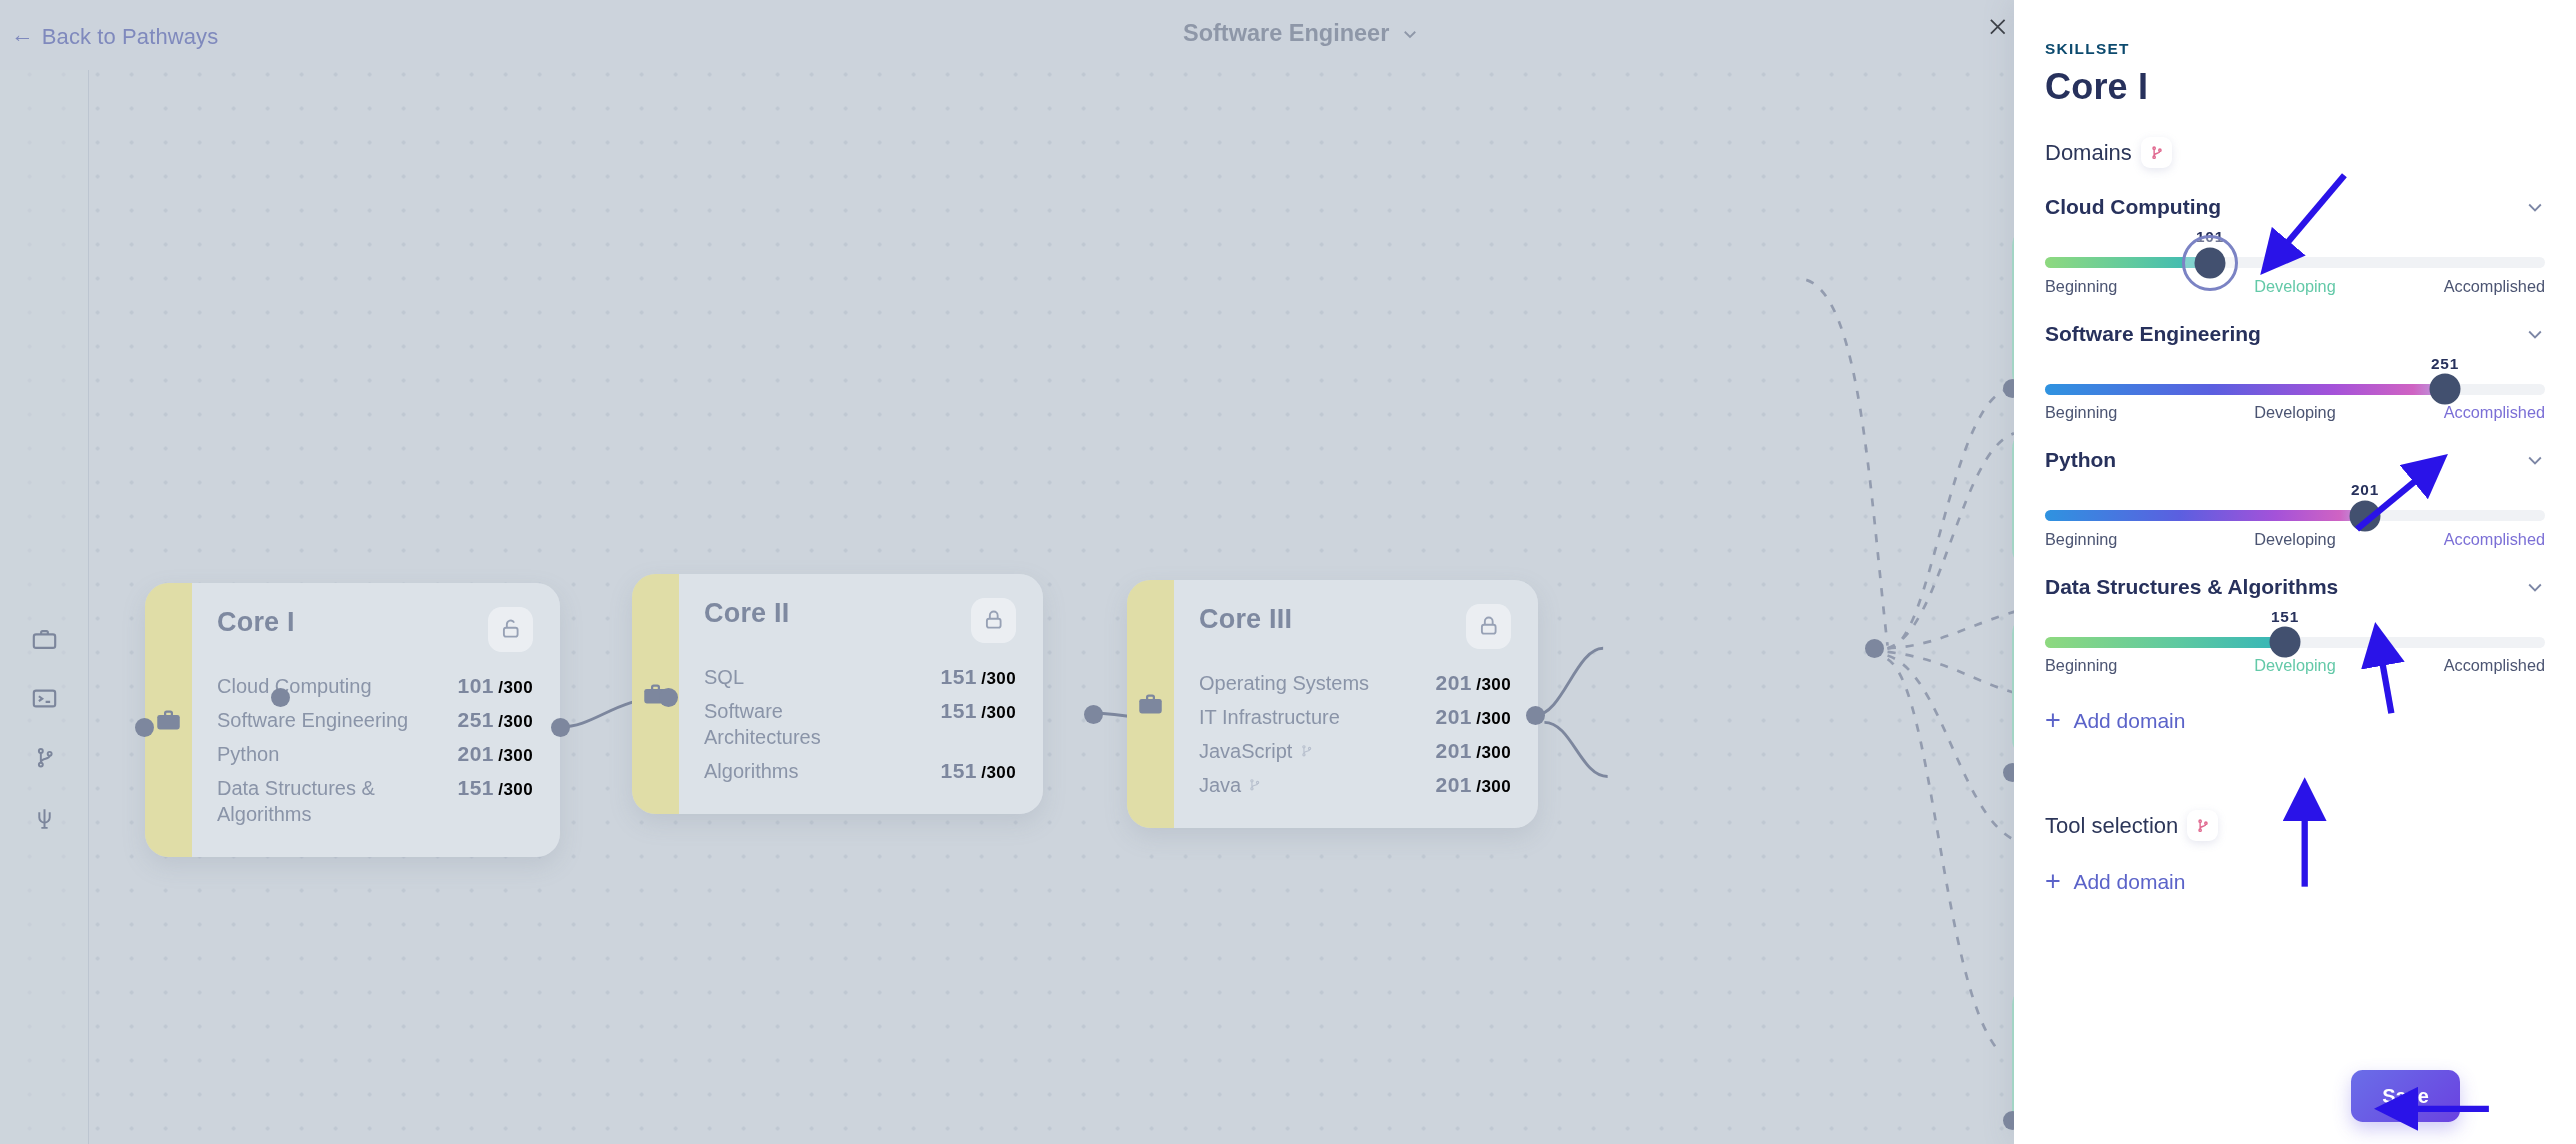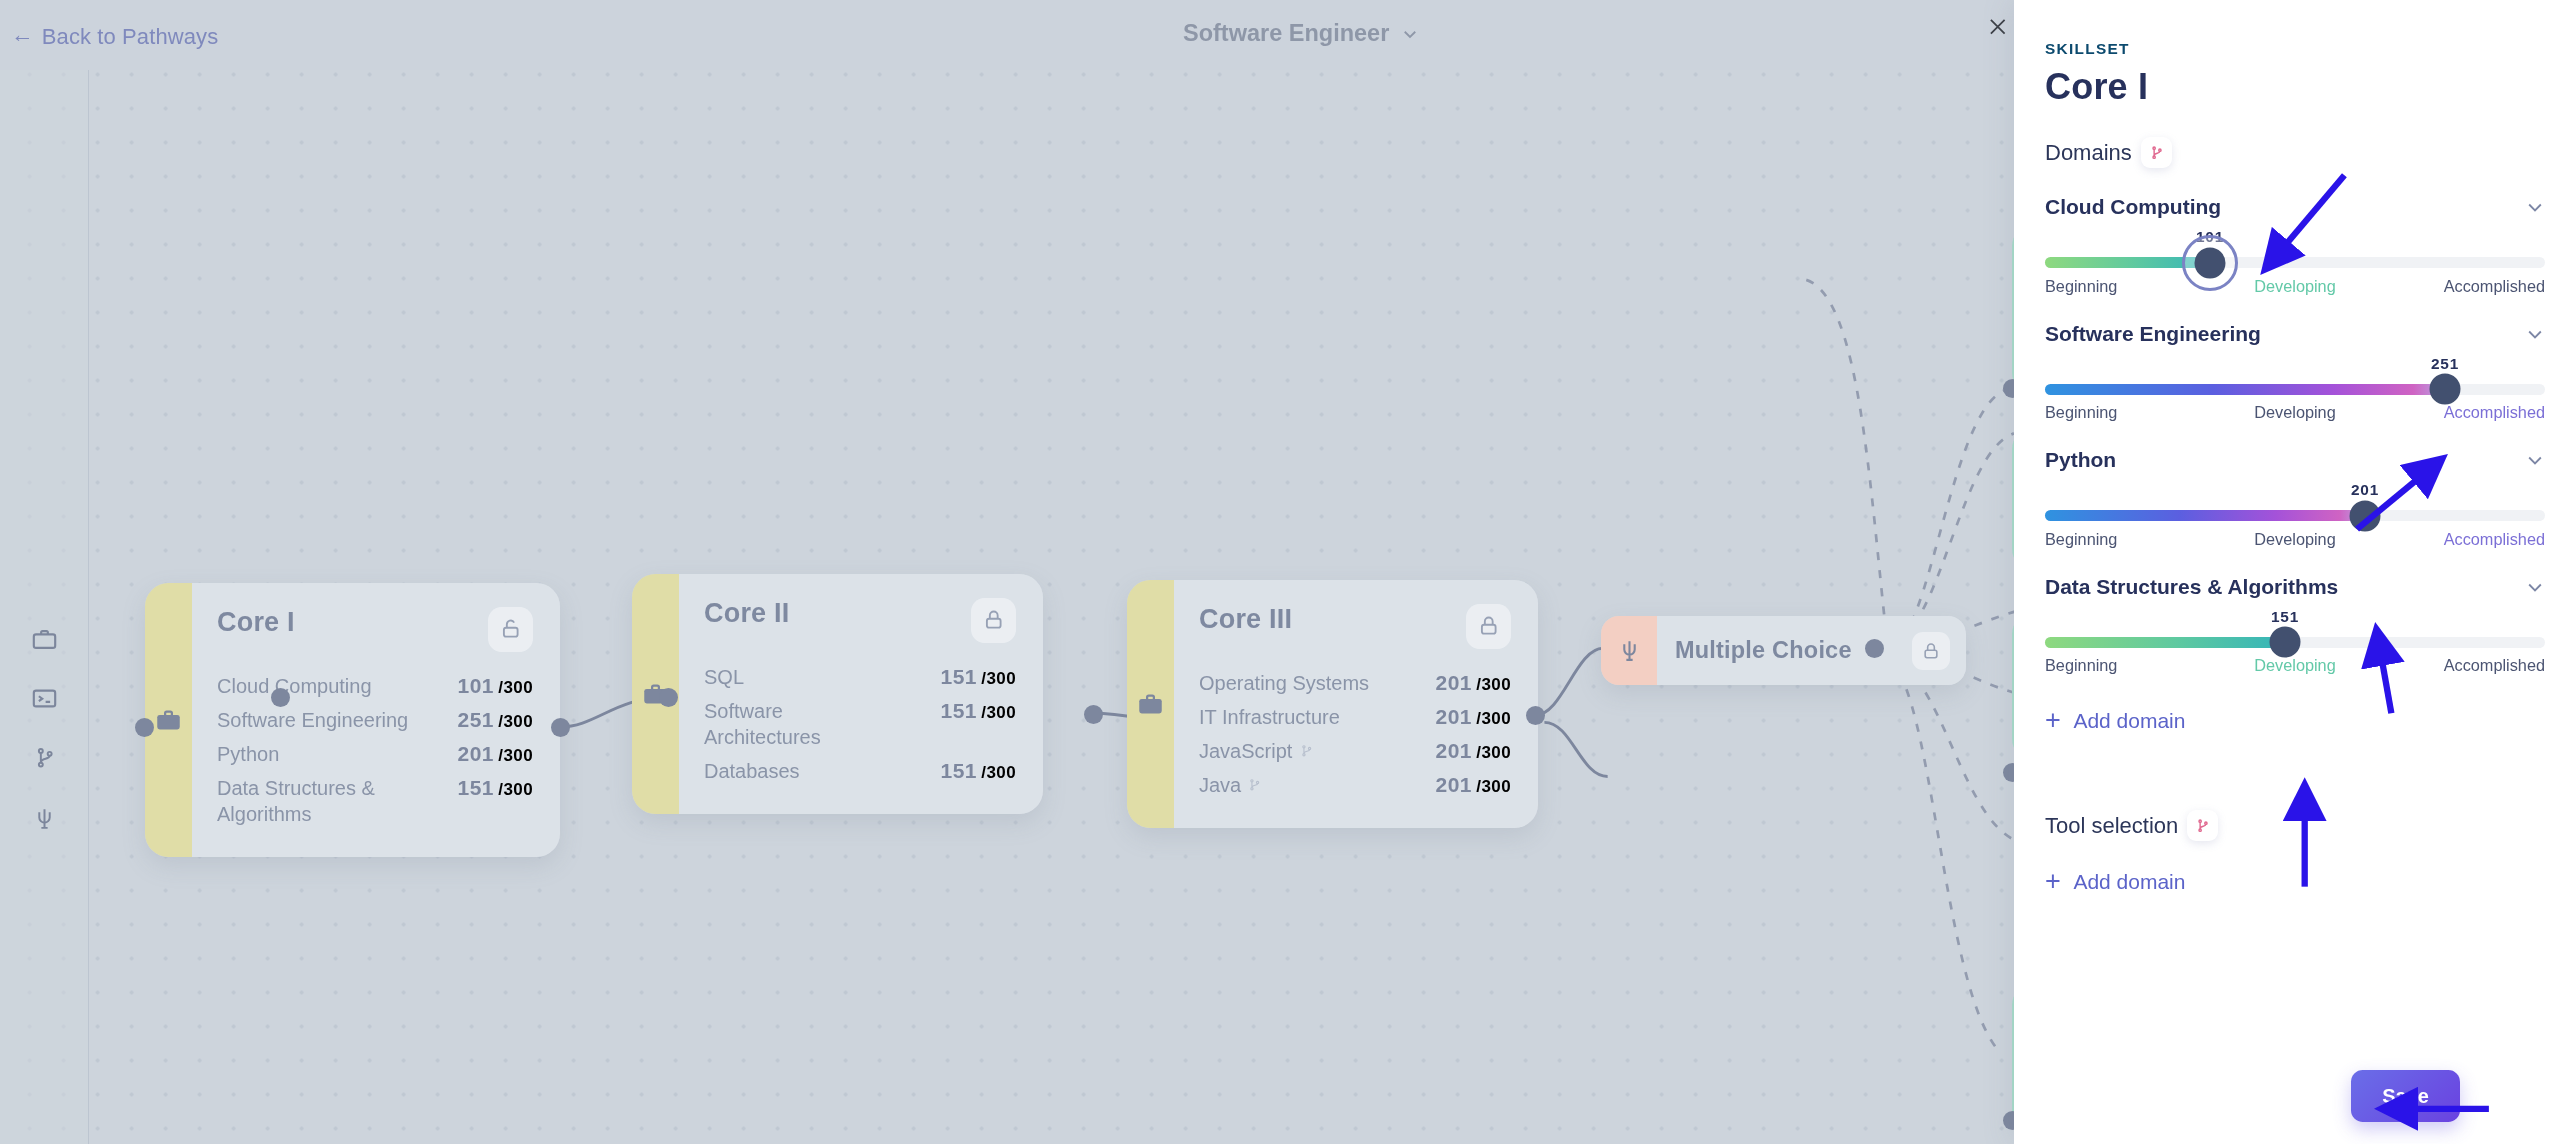--- a/index.html
+++ b/index.html
@@ -295,21 +295,21 @@
       <div class="skill-list">
         <div class="skill-row">
           <span class="skill-name">SQL</span>
           <span class="skill-score"><span class="v">151</span><span class="m">/300</span></span>
         </div>
         <div class="skill-row">
           <span class="skill-name" style="max-width:181px">Software Architectures</span>
           <span class="skill-score"><span class="v">151</span><span class="m">/300</span></span>
         </div>
         <div class="skill-row">
-          <span class="skill-name">Databases</span>
+          <span class="skill-name">Algorithms</span>
           <span class="skill-score"><span class="v">151</span><span class="m">/300</span></span>
         </div>
       </div>
     </div>
   </div>
 
   <div class="node" style="left:1127px; top:580px; width:411px;">
     <div class="node-accent">
       <svg width="27" height="27" viewBox="0 0 24 24" fill="#7d879e">
         <rect x="2" y="7" width="20" height="13" rx="2.2"></rect>
@@ -356,36 +356,20 @@
                 <circle cx="17" cy="8" r="2"></circle>
               <path d="M7 7v10M17 10c0 4-10 2-10 7"></path>
             </svg>
           </span>
           <span class="skill-score"><span class="v">201</span><span class="m">/300</span></span>
         </div>
       </div>
     </div>
   </div>
 
-  <div class="node" style="left:1601px; top:616px; width:365px; height:69px; border-radius:18px;">
-    <div class="node-accent pink" style="flex:0 0 56px; border-radius:18px 0 0 18px;">
-      <svg width="25" height="25" viewBox="0 0 24 24" fill="none" stroke="#7d879e" stroke-width="2">
-        <path d="M12 3v18M7 6v5a5 5 0 0 0 10 0V6M9 21h6"></path>
-      </svg>
-    </div>
-    <div class="node-body" style="padding:0 16.3px 0 18px; display:flex; align-items:center; justify-content:space-between; border-radius:0 18px 18px 0;">
-      <div class="node-title" style="font-size:23.5px;">Multiple Choice</div>
-      <div class="lock-chip" style="width:38px;height:38px;border-radius:11px;">
-        <svg width="20" height="20" viewBox="0 0 24 24" fill="none" stroke="currentColor" stroke-width="1.9">
-          <rect x="5" y="11" width="14" height="9" rx="2.2"></rect>
-          <path d="M8 11V7.6a4 4 0 0 1 8 0V11"></path>
-        </svg>
-      </div>
-    </div>
-  </div>
 
   <div class="rail">
     <div class="rail-icon" style="top:548px;">
       <svg width="27" height="27" viewBox="0 0 24 24" fill="none" stroke="currentColor" stroke-width="1.9">
         <rect x="2.5" y="7.5" width="19" height="12" rx="2"></rect>
         <path d="M9 7.5V5.8A1.3 1.3 0 0 1 10.3 4.5h3.4A1.3 1.3 0 0 1 15 5.8V7.5"></path>
       </svg>
     </div>
     <div class="rail-icon" style="top:607px;">
       <svg width="27" height="27" viewBox="0 0 24 24" fill="none" stroke="currentColor" stroke-width="1.9">

